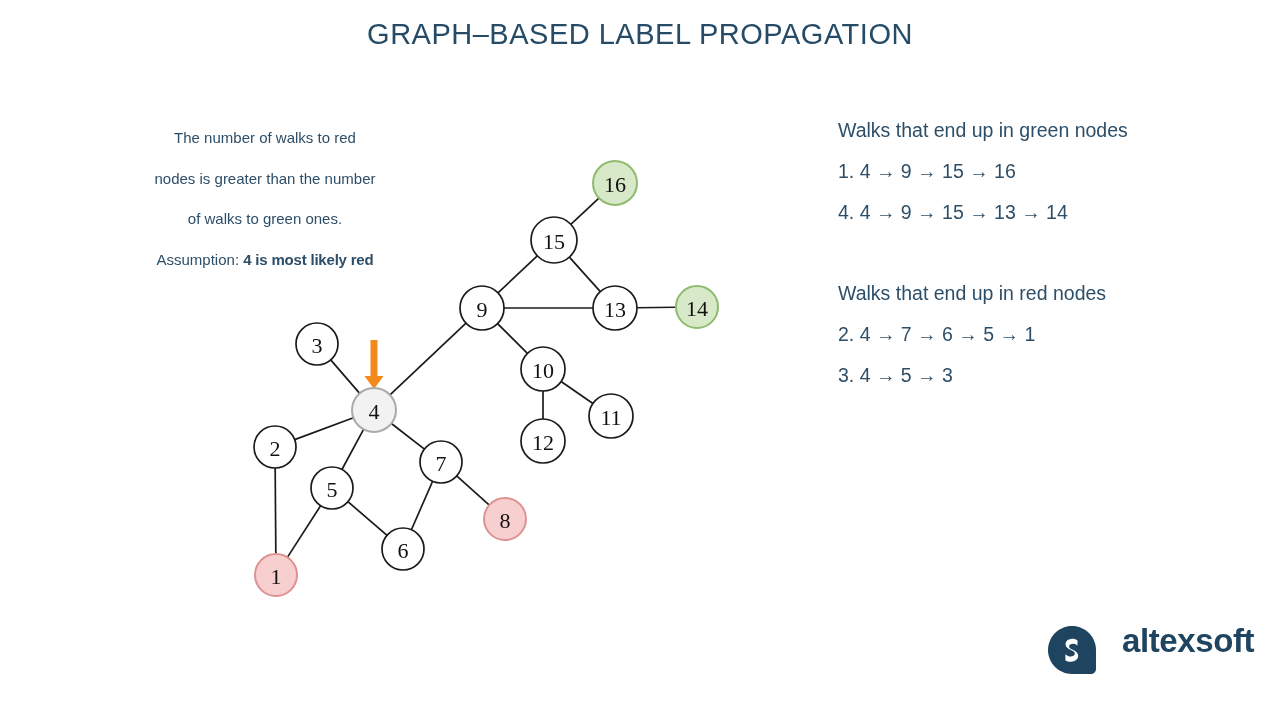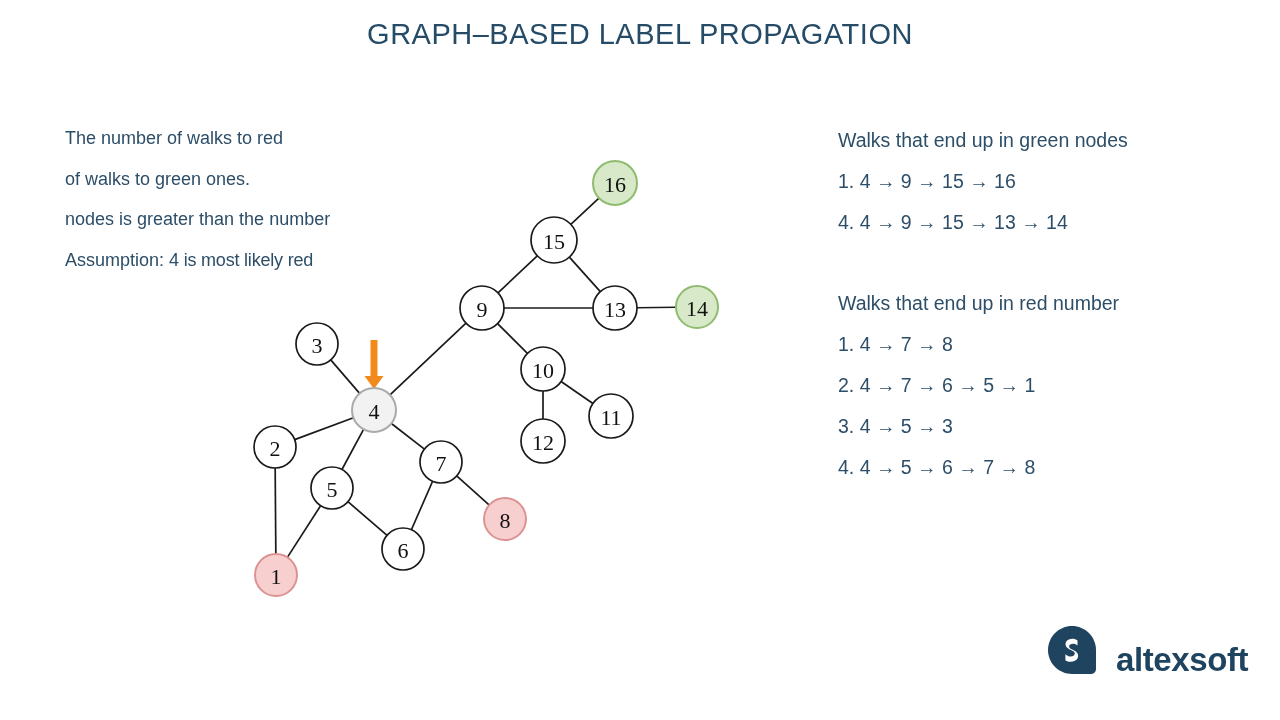--- a/index.html
+++ b/index.html
@@ -35,32 +35,33 @@
     font-weight: 400;
     white-space: nowrap;
   }
 
   
   .left-text {
     position: absolute;
     left: 65px;
     top: 118px;
     width: 400px;
-    font-size: 18px;
+    font-size: 15px;
     line-height: 40.5px;
     color: #2d4e68;
+    text-align: center;
   }
   .left-text .line { white-space: nowrap; }
-  .left-text .strong { font-weight: 400; letter-spacing: -0.2px; }
+  .left-text .strong { font-weight: 700; letter-spacing: -0.2px; }
 
   
   .right-col {
     position: absolute;
     left: 838px;
-    top: 120px;
+    top: 110px;
     width: 420px;
     font-size: 19.5px;
     color: #2d4e68;
   }
   .list-heading {
     line-height: 41px;
     white-space: nowrap;
   }
   .walk-item {
     line-height: 41px;
@@ -115,56 +116,54 @@
     fill: none;
   }
   #graph .arrow-head { fill: #f2891b; }
 
   
   .logo {
     position: absolute;
     left: 1046px;
     top: 624px;
     display: flex;
-    align-items: flex-end;
-    gap: 18px;
+    align-items: flex-start;
+    gap: 24px;
   }
   .logo-mark { width: 52px; height: 52px; display: block; }
   .logo-word {
     font-size: 33px;
     font-weight: 700;
     color: #1f4460;
     letter-spacing: -0.4px;
     line-height: 1;
   }
 </style>
 </head>
 <body>
 
 <div id="slide">
 
   <div class="title">GRAPH–BASED LABEL PROPAGATION</div>
 
   <div class="left-text">
     <div class="line">The number of walks to red</div>
+    <div class="line">nodes is greater than the number</div>
     <div class="line">of walks to green ones.</div>
-    <div class="line">nodes is greater than the number</div>
     <div class="line"><span>Assumption: </span><span class="strong">4 is most likely red</span></div>
   </div>
 
   <div class="right-col">
     <div class="list-heading">Walks that end up in green nodes</div>
     <div class="walk-item">1. 4 → 9 → 15 → 16</div>
     <div class="walk-item">4. 4 → 9 → 15 → 13 → 14</div>
     <div class="block-gap"></div>
-    <div class="list-heading">Walks that end up in red number</div>
-    <div class="walk-item">1. 4 → 7 → 8</div>
+    <div class="list-heading">Walks that end up in red nodes</div>
     <div class="walk-item">2. 4 → 7 → 6 → 5 → 1</div>
     <div class="walk-item">3. 4 → 5 → 3</div>
-    <div class="walk-item">4. 4 → 5 → 6 → 7 → 8</div>
   </div>
 
   <svg id="graph" viewBox="0 0 1280 720">
     <g id="edge-layer">
         <line x1="598.9255498274413" y1="198.0203878661614" x2="570.805106998584" y2="224.29686723083128" class="edge"></line>
         <line x1="537.2786974913543" y1="255.7923412581655" x2="497.994289356096" y2="292.89428227479823" class="edge"></line>
         <line x1="569.3583478802424" y1="257.1207812435489" x2="600.3094063754204" y2="291.6236005496489" class="edge"></line>
         <line x1="504" y1="308" x2="593" y2="308" class="edge"></line>
         <line x1="636.9983642514569" y1="307.73172726522614" x2="676.0015613963366" y2="307.25607851955687" class="edge"></line>
         <line x1="497.55634918610406" y1="323.55634918610406" x2="527.4436508138959" y2="353.44365081389594" class="edge"></line>

